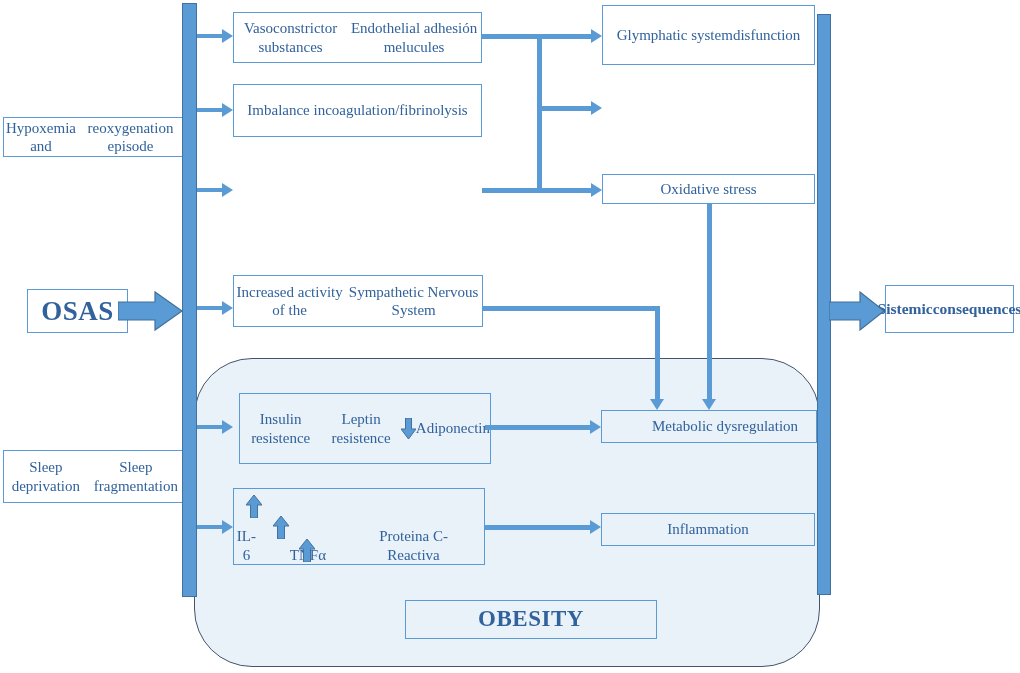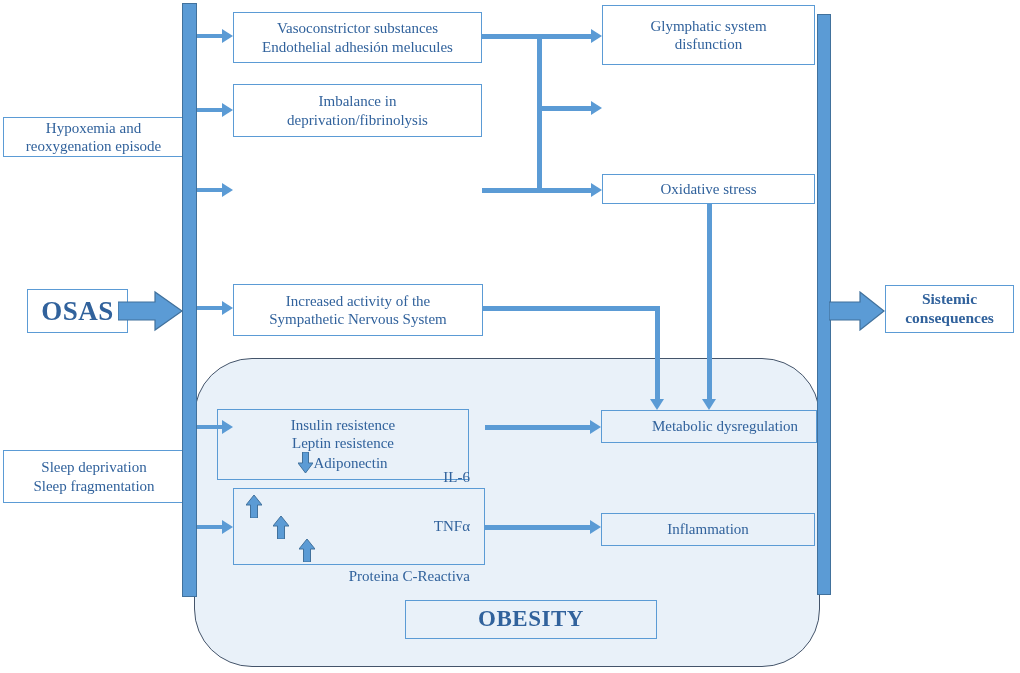--- a/index.html
+++ b/index.html
@@ -9,21 +9,21 @@
     --region-fill:#e9f1f9;
     --region-border:#44546a;
   }
   html,body{margin:0;padding:0;background:#fff;}
   #canvas{
     position:relative;width:1020px;height:673px;background:#ffffff;
     font-family:"Liberation Serif","DejaVu Serif",serif;overflow:hidden;
   }
   .box{
     position:absolute;border:1.6px solid var(--accent);background:#fff;
-    color:var(--text);display:flex;flex-direction:column;justify-content:center;
+    color:var(--text);display:flex;flex-direction:row;justify-content:center;
     align-items:center;text-align:center;font-size:15px;line-height:1.22;
     box-sizing:border-box;
   }
   .box.clear{background:transparent;}
   .bar{position:absolute;background:var(--accent);border:1px solid var(--accent-dark);box-sizing:border-box;}
   .region{
     position:absolute;background:var(--region-fill);
     border:1.5px solid var(--region-border);border-radius:58px;box-sizing:border-box;
   }
   .hline,.vline{position:absolute;background:var(--accent);}
@@ -63,30 +63,30 @@
     <span>Sleep fragmentation</span>
   </div>
 
   <div class="box" style="left:233px;top:12px;width:249px;height:51px;">
     <span>Vasoconstrictor substances</span>
     <span>Endothelial adhesión melucules</span>
   </div>
 
   <div class="box" style="left:233px;top:84px;width:249px;height:53px;">
     <span>Imbalance in</span>
-    <span>deprivation/fibrinolysis</span>
-  </div>
-
-
-  <div class="box" style="left:233px;top:284px;width:250px;height:52px;align-items:center;">
+    <span>coagulation/fibrinolysis</span>
+  </div>
+
+
+  <div class="box" style="left:233px;top:275px;width:250px;height:52px;align-items:center;">
     <span>Increased activity of the</span>
     <span>Sympathetic Nervous System</span>
   </div>
 
-  <div class="box clear" style="left:217px;top:393px;width:252px;height:71px;z-index:2;margin-top:16px;">
+  <div class="box clear" style="left:239px;top:393px;width:252px;height:71px;z-index:2;">
     <span>Insulin resistence</span>
     <span>Leptin resistence</span>
     <span class="row">
       <svg class="icon-arrow" width="15" height="21" viewBox="0 0 15 21">
         <path d="M4.5 0 H10.5 V11 H15 L7.5 21 L0 11 H4.5 Z" fill="#5b9bd5" stroke="#41719c" stroke-width="1"></path>
       </svg>
       <span>Adiponectin</span>
     </span>
   </div>
 

